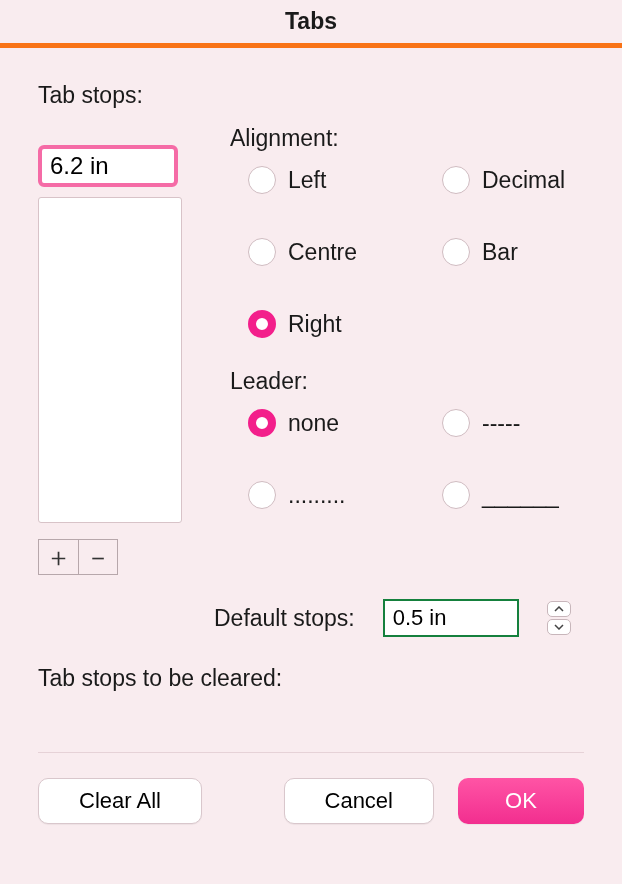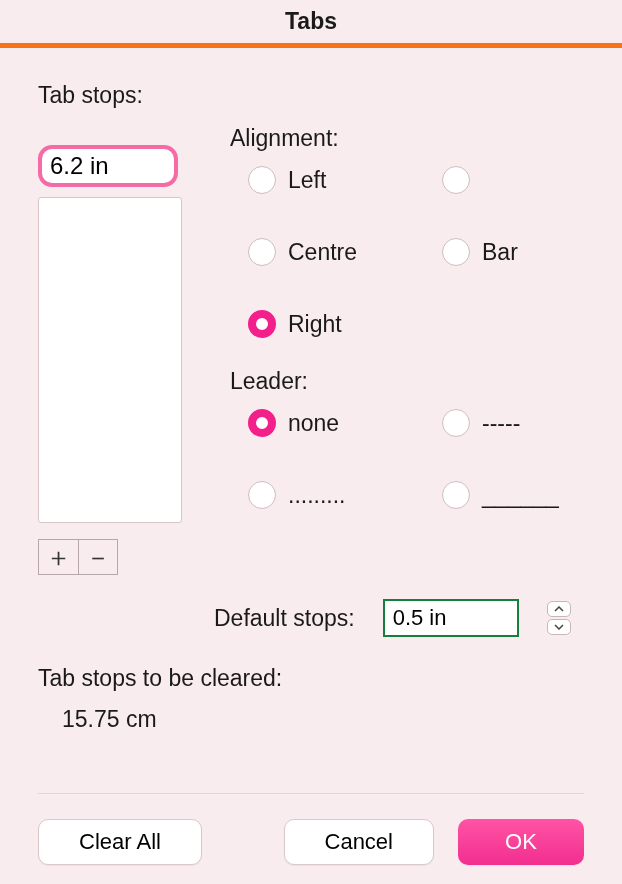--- a/index.html
+++ b/index.html
@@ -23,21 +23,21 @@
     .content {
       padding: 34px 38px 0 38px;
     }
     .label { display:block; }
     .section-top { margin-bottom: 16px; }
     .input-tabstop {
       width: 140px;
       height: 42px;
       margin-top: 20px;
       border: 4px solid #f56ba6;
-      border-radius: 14px;
+      border-radius: 6px;
       background: #fff;
       padding: 0 8px;
       font-size: 24px;
       color: #000;
     }
     .row {
       display: flex;
       gap: 48px;
       align-items: flex-start;
     }
@@ -179,20 +179,21 @@
     <div class="right-col">
 
       <span class="label group-label">Alignment:</span>
       <div class="radio-grid">
         <div class="radio-item">
           <div class="radio"></div>
           <span>Left</span>
         </div>
         <div class="radio-item">
           <div class="radio"></div>
+          <span>Decimal</span>
         </div>
         <div class="radio-item">
           <div class="radio"></div>
           <span>Centre</span>
         </div>
         <div class="radio-item">
           <div class="radio"></div>
           <span>Bar</span>
         </div>
         <div class="radio-item">
@@ -235,21 +236,20 @@
       </div>
       <div class="step-btn">
         <svg viewBox="0 0 10 6">
             <path d="M1 1 L5 5 L9 1" fill="none" stroke="#444" stroke-width="1.5"></path>
           </svg>
       </div>
     </div>
   </div>
 
   <div class="cleared-label">Tab stops to be cleared:</div>
-  <div class="cleared-value">15.75 cm</div>
 
   <div class="divider"></div>
 </div>
 
 <div class="footer">
   <button class="btn">Clear All</button>
   <div class="spacer"></div>
   <button class="btn">Cancel</button>
   <button class="btn primary">OK</button>
 </div>

